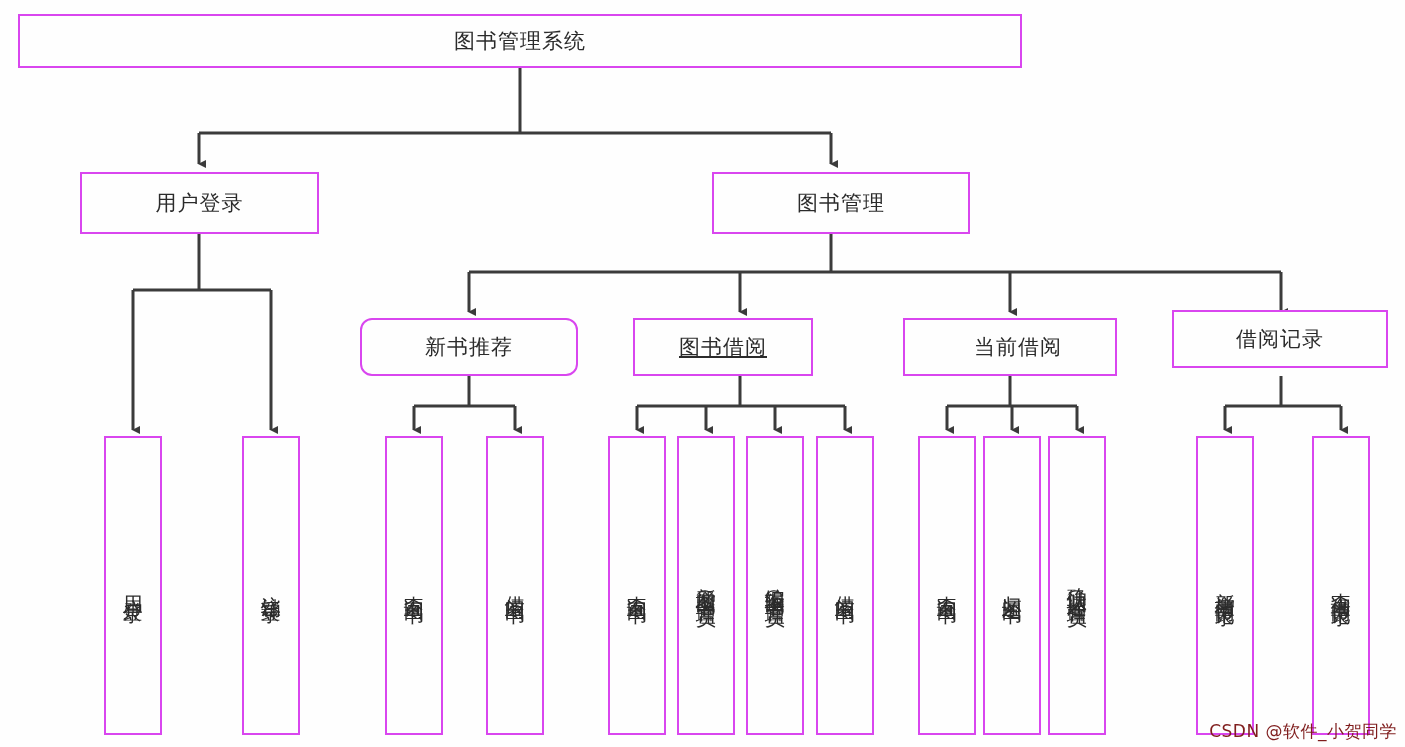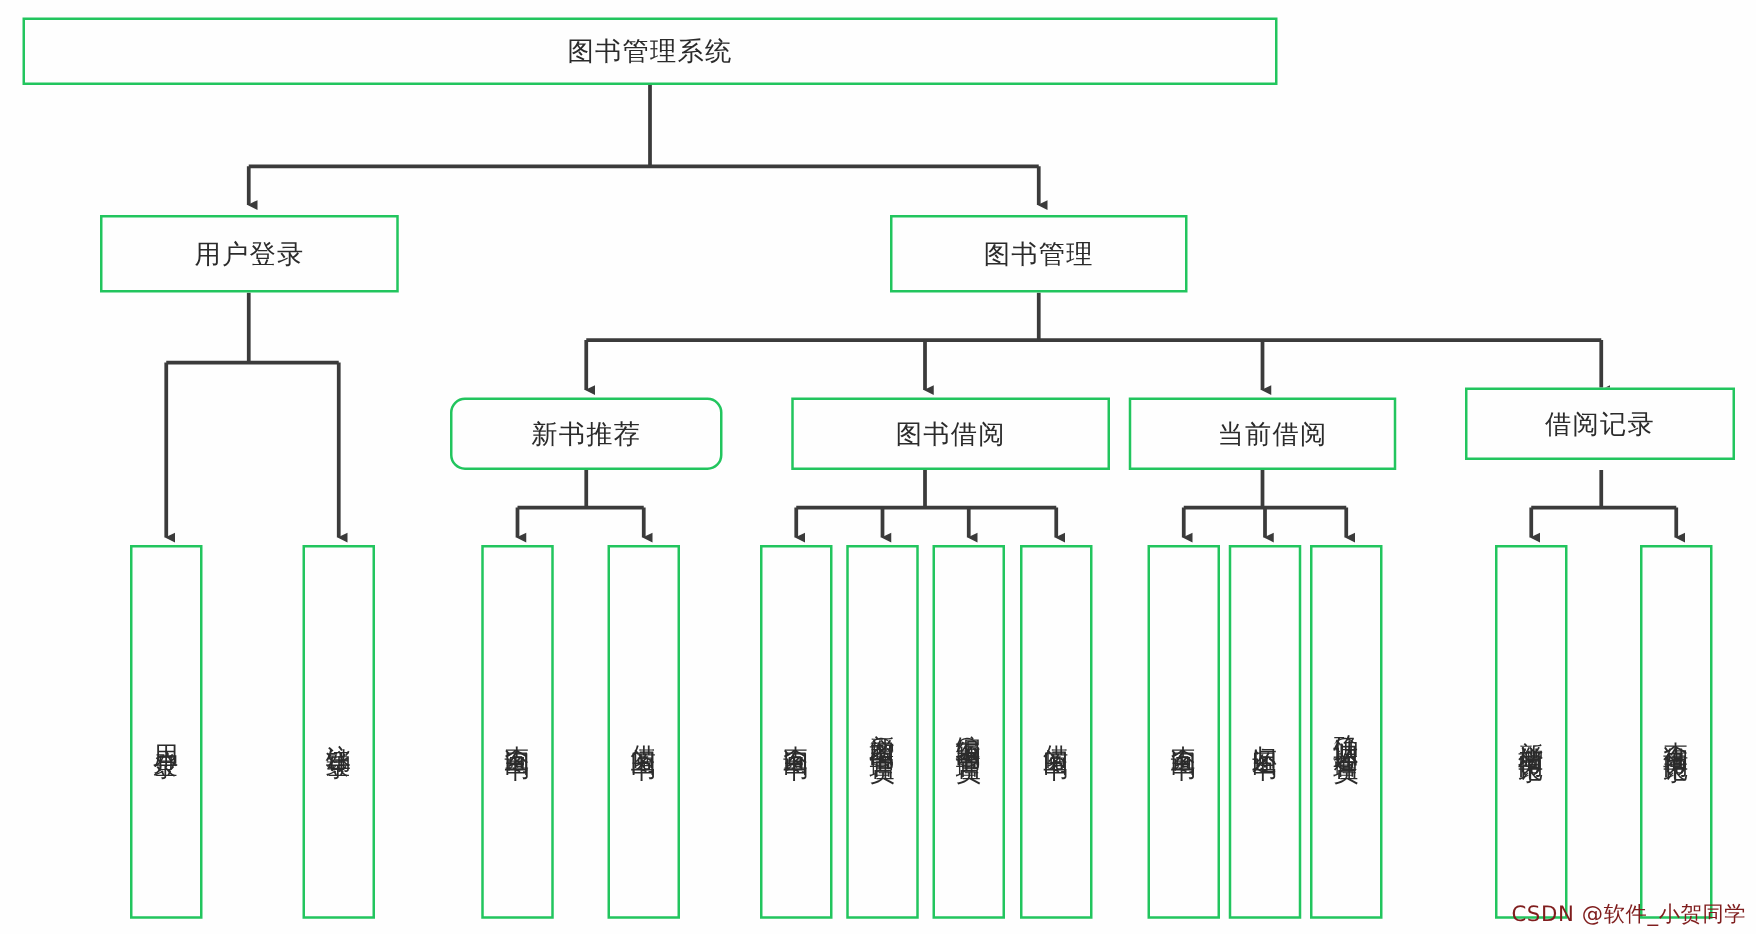--- a/index.html
+++ b/index.html
@@ -11,21 +11,21 @@
   #canvas {
     position: relative;
     width: 1405px;
     height: 747px;
     background: #fefefe;
     overflow: hidden;
   }
   
   .node {
     position: absolute;
-    border: 2px solid #22c55e;
+    border: 2px solid #d946ef;
     background: #fefefe;
     display: flex;
     align-items: center;
     justify-content: center;
     color: #2b2b2b;
   }
   .node.horiz {
     font-size: 21px;
     letter-spacing: 1px;
     line-height: 1;
@@ -114,29 +114,29 @@
   </svg>
 
   <div class="node horiz" style="left:18px; top:14px; width:1004px; height:54px;">
     <span>图书管理系统</span>
   </div>
 
   <div class="node horiz" style="left:80px; top:172px; width:239px; height:62px;">
     <span>用户登录</span>
   </div>
 
-  <div class="node horiz" style="left:712px; top:172px; width:238px; height:62px;">
+  <div class="node horiz" style="left:712px; top:172px; width:258px; height:62px;">
     <span>图书管理</span>
   </div>
 
   <div class="node horiz" style="left:360px; top:318px; width:218px; height:58px;border-radius:12px;">
     <span>新书推荐</span>
   </div>
 
-  <div class="node horiz" style="left:633px; top:318px; width:255px; height:58px;">
+  <div class="node horiz" style="left:633px; top:318px; width:180px; height:58px;text-decoration:underline;">
     <span>图书借阅</span>
   </div>
 
   <div class="node horiz" style="left:903px; top:318px; width:214px; height:58px;padding-left:16px;">
     <span>当前借阅</span>
   </div>
 
   <div class="node horiz" style="left:1172px; top:310px; width:216px; height:58px;">
     <span>借阅记录</span>
   </div>

